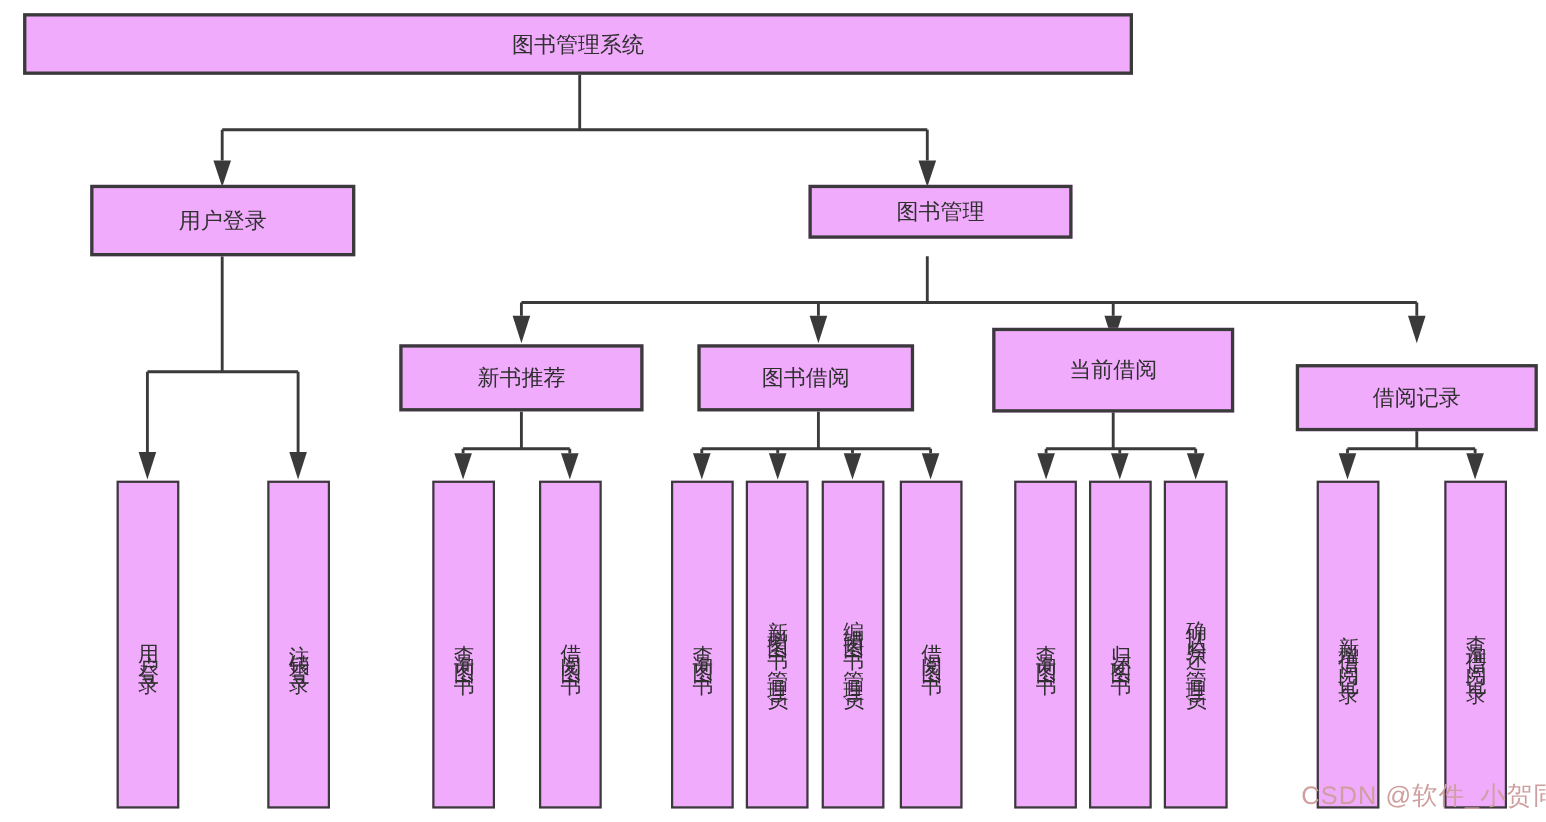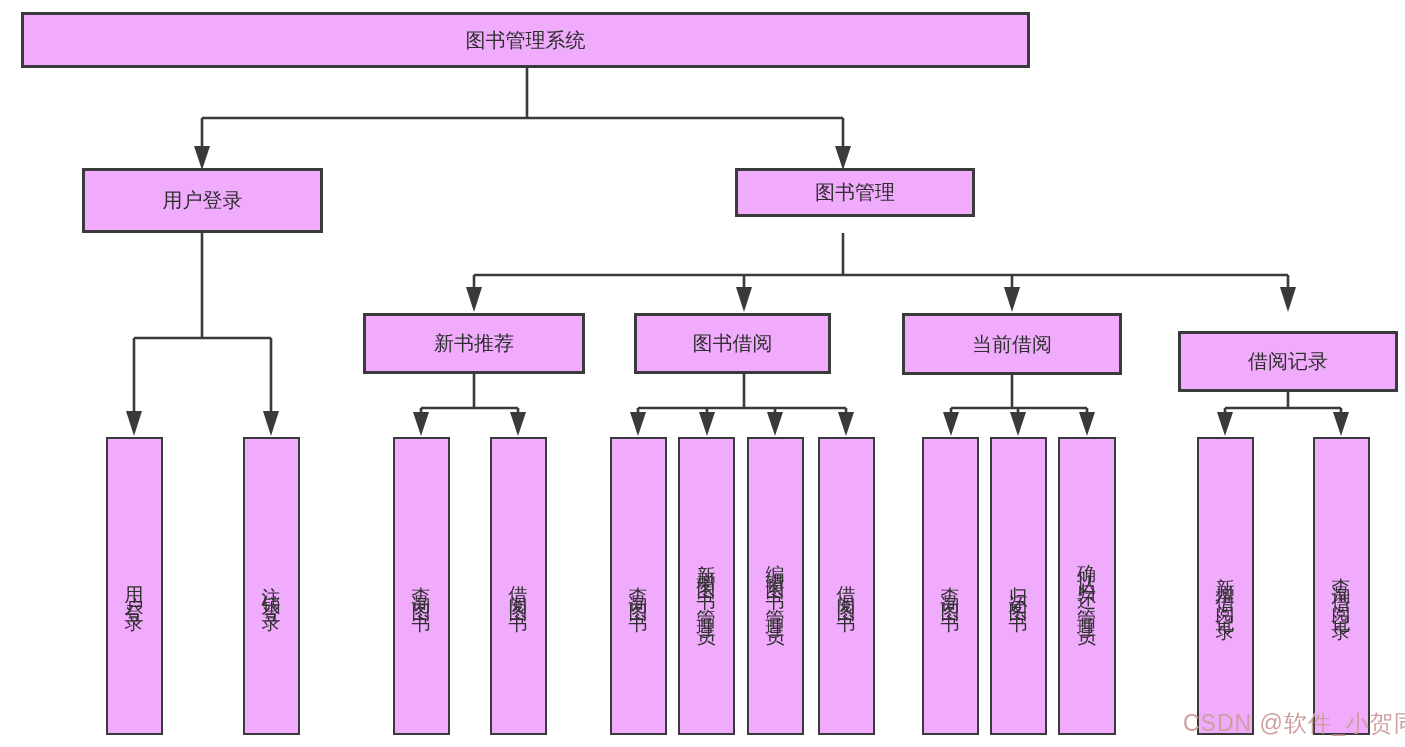--- a/index.html
+++ b/index.html
@@ -83,21 +83,21 @@
   <polygon class="arrowhead" points="1333,412 1349,412 1341,436"></polygon>
 </svg>
 
 <div class="box" style="left:21px; top:12px; width:1009px; height:56px;">图书管理系统</div>
 
 <div class="box" style="left:82px; top:168px; width:241px; height:65px;">用户登录</div>
 <div class="box" style="left:723px; top:168px; width:240px; height:49px;margin-left:12px;">图书管理</div>
 
 <div class="box" style="left:363px; top:313px; width:222px; height:61px;">新书推荐</div>
 <div class="box" style="left:634px; top:313px; width:197px; height:61px;">图书借阅</div>
-<div class="box" style="left:902px; top:313px; width:220px; height:62px;">当前借阅</div>
+<div class="box" style="left:902px; top:298px; width:220px; height:77px;">当前借阅</div>
 <div class="box" style="left:1178px; top:313px; width:220px; height:61px;margin-top:18px;">借阅记录</div>
 
 <div class="box leaf" style="left:106px; top:437px; width:57px; height:298px;">用户登录</div>
 <div class="box leaf" style="left:243px; top:437px; width:57px; height:298px;">注销登录</div>
 
 <div class="box leaf" style="left:393px; top:437px; width:57px; height:298px;">查询图书</div>
 <div class="box leaf" style="left:490px; top:437px; width:57px; height:298px;">借阅图书</div>
 
 <div class="box leaf" style="left:610px; top:437px; width:57px; height:298px;">查询图书</div>
 <div class="box leaf" style="left:678px; top:437px; width:57px; height:298px;">新增图书（管理员）</div>

